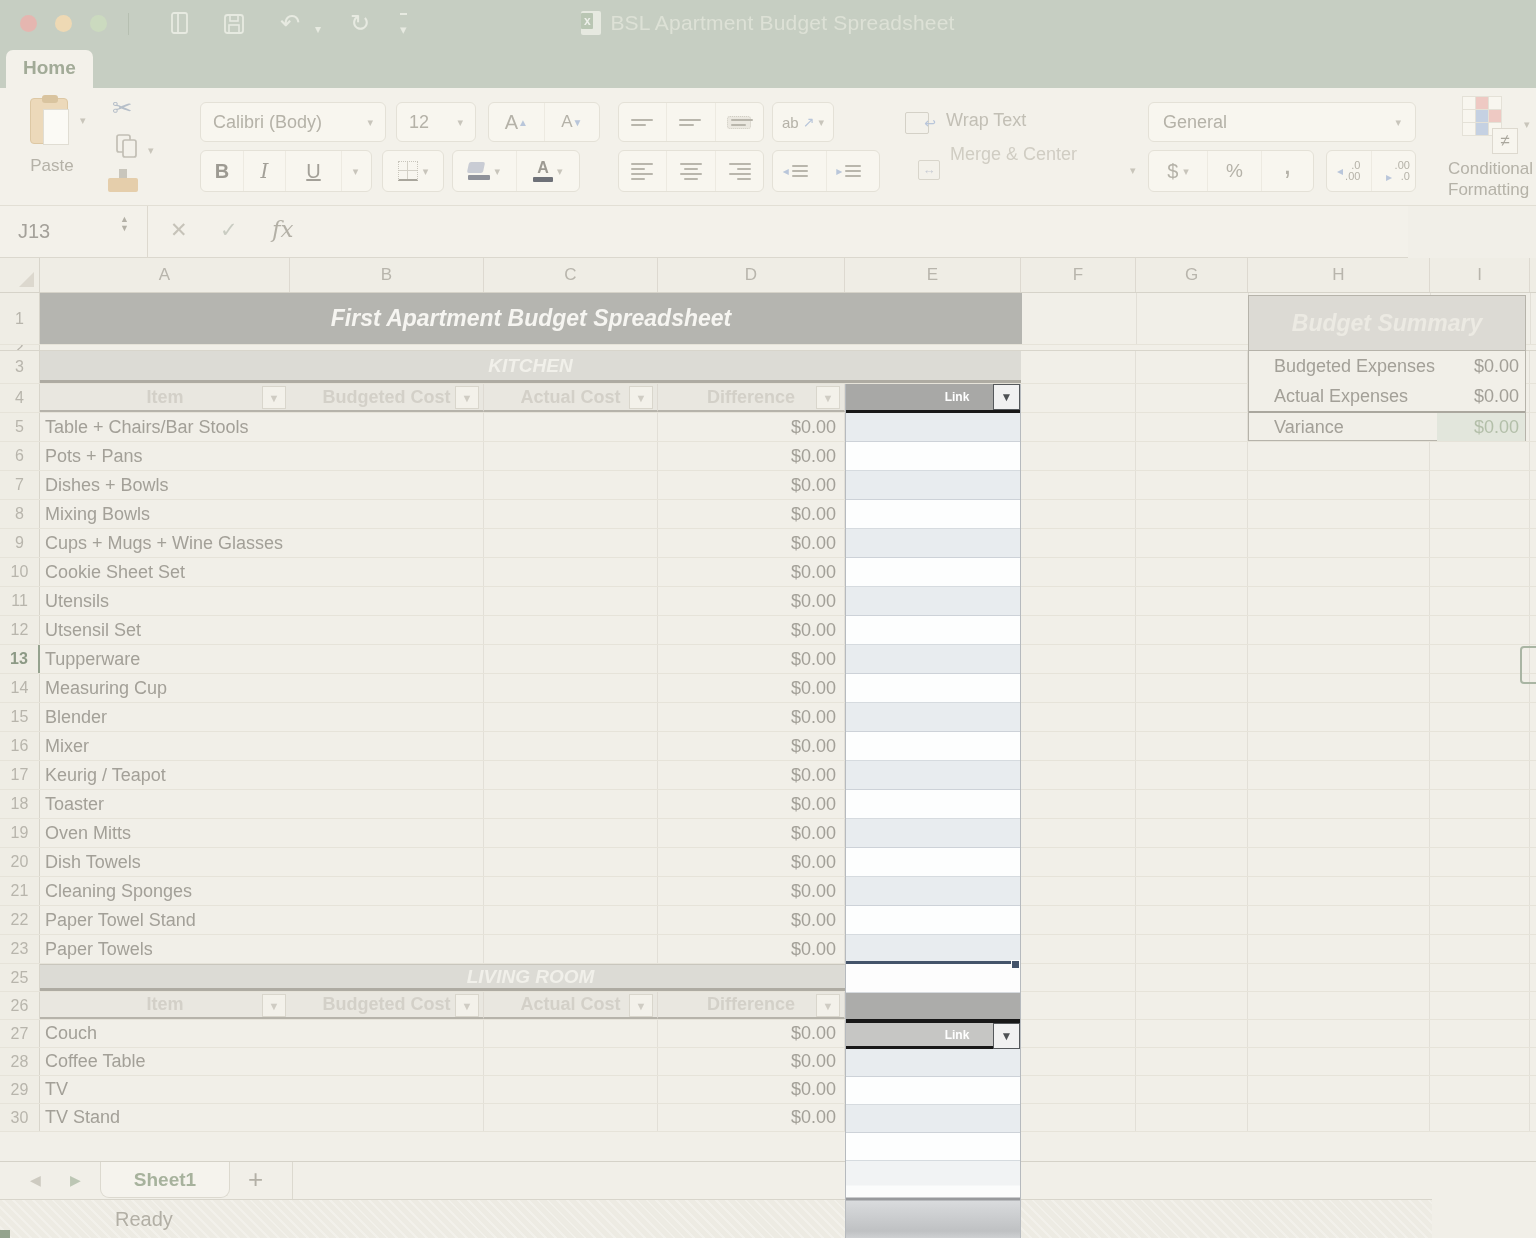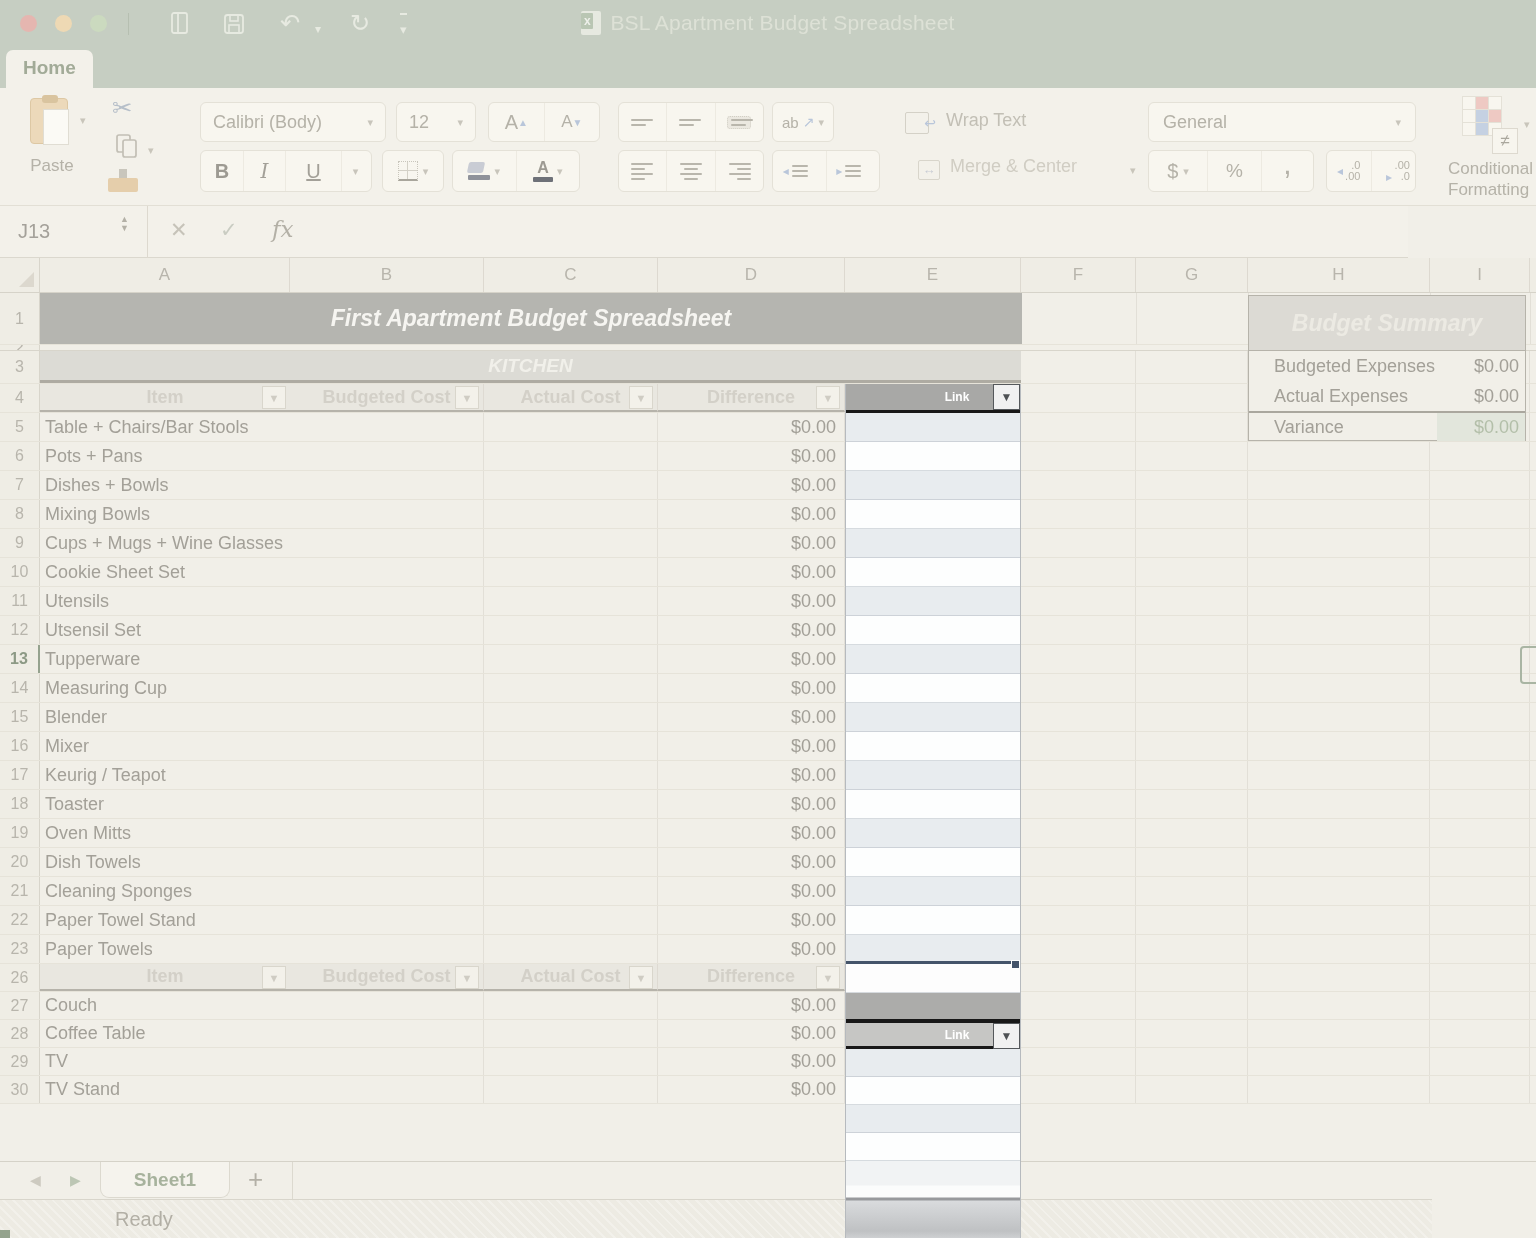--- a/index.html
+++ b/index.html
@@ -287,21 +287,21 @@
     <div class="seg" style="flex:1;gap:3px;">
         <span class="barrow">▸</span>
         <span class="bars">
           <i style="width:16px"></i>
           <i style="width:16px"></i>
           <i style="width:16px"></i>
         </span>
       </div>
   </div>
   <span class="abs" style="left:918px;top:72px;width:22px;height:20px;border:1px solid #d8d5cb;border-radius:2px;color:#c8ccd4;font-size:13px;text-align:center;line-height:18px;">↔</span>
-  <span class="rlbl abs" style="left:950px;top:68px;font-size:18px;color:#d0cdc3;">Merge &amp; Center</span>
+  <span class="rlbl abs" style="left:950px;top:56px;font-size:18px;color:#d0cdc3;">Merge &amp; Center</span>
   <span class="cv abs" style="left:1130px;top:76px;">▾</span>
 
   <div class="rbox" style="left:1148px;top:14px;width:268px;height:40px;padding:0 14px;font-size:18px;">
     <span style="flex:1;">General</span>
       <span class="cv">▾</span>
   </div>
   <div class="rbox" style="left:1148px;top:62px;width:166px;height:42px;">
     <div class="seg" style="width:58px;gap:5px;font-size:20px;">
         <span>$</span>
         <span class="cv">▾</span>
@@ -638,20 +638,28 @@
       <div class="cell cc"></div>
       <div class="cell cd money">$0.00</div>
       <div class="cell ce"></div>
       <div class="cell cf"></div>
       <div class="cell cg"></div>
       <div class="cell ch2"></div>
       <div class="cell ci"></div>
     </div>
 
 
+  <div class="row r25">
+    <div class="cell gut">25</div>
+    <div class="cell band-sec">LIVING ROOM</div>
+    <div class="cell cf"></div>
+      <div class="cell cg"></div>
+      <div class="cell ch2"></div>
+      <div class="cell ci"></div>
+  </div>
 
   <div class="row r26">
     <div class="cell gut">26</div>
     <div class="cell ca hdrc">
         <span>Item</span>
         <span class="filtbtn">▼</span>
       </div>
     <div class="cell cb hdrc">
         <span>Budgeted Cost</span>
         <span class="filtbtn">▼</span>

